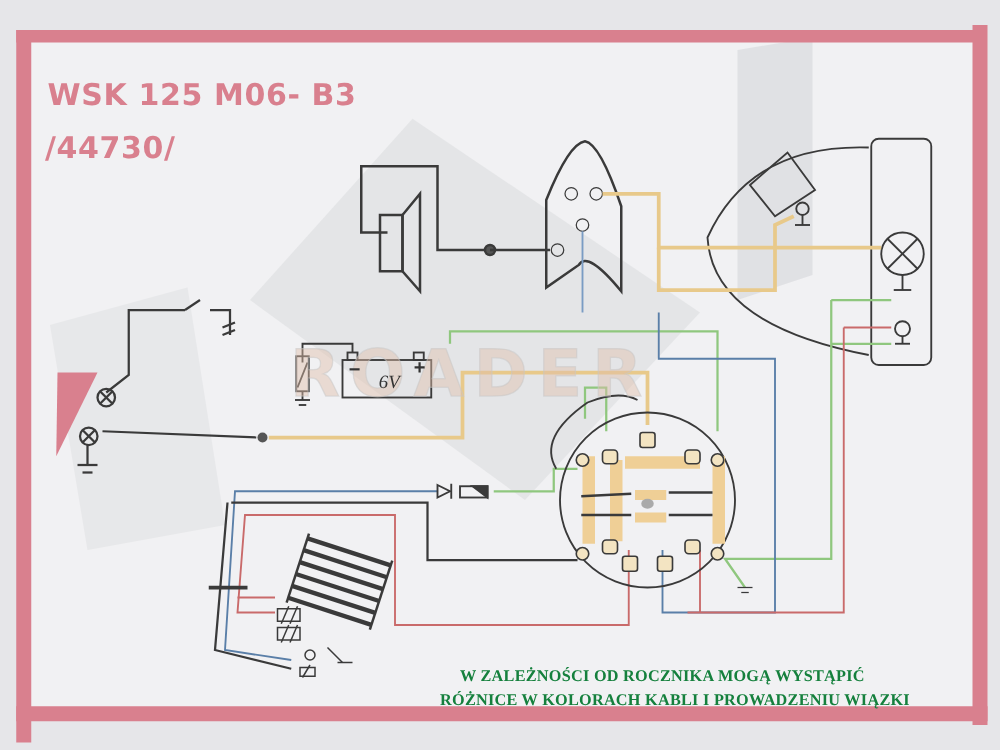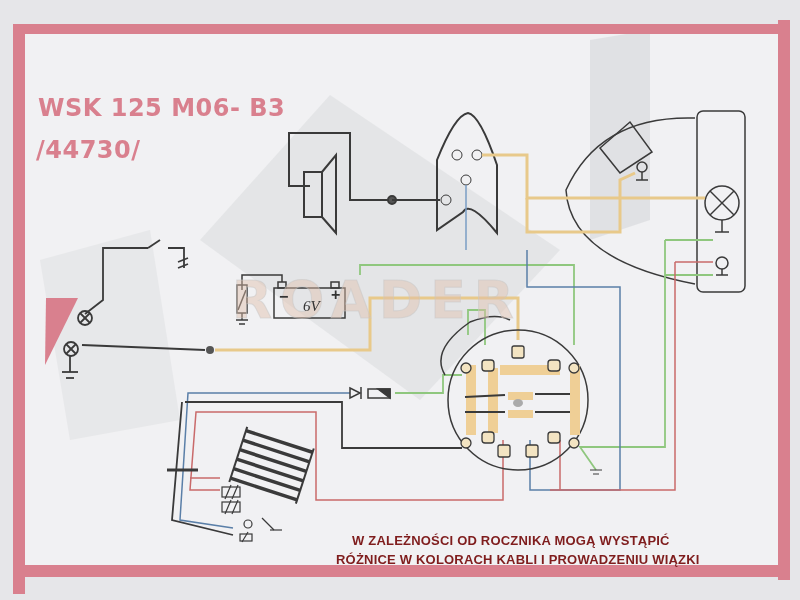--- a/index.html
+++ b/index.html
@@ -1,21 +1,21 @@
 <!DOCTYPE html>
 <html><head>
 <meta charset="utf-8">
 <style>
   html,body{margin:0;padding:0;}
   body{width:800px;height:600px;overflow:hidden;background:#e9e9eb;font-family:"Liberation Sans",sans-serif;position:relative;}
   #sheet{position:absolute;left:0;top:0;width:800px;height:600px;}
-  .title{position:absolute;font-family:"DejaVu Sans",sans-serif;font-weight:bold;color:#d9808e;font-size:24px;letter-spacing:0.5px;margin-top:32px;}
+  .title{position:absolute;font-family:"DejaVu Sans",sans-serif;font-weight:bold;color:#d9808e;font-size:24px;letter-spacing:0.5px;}
   #t1{left:38px;top:62px;}
   #t2{left:36px;top:104px;}
-  .note{position:absolute;font-family:Liberation Sans, sans-serif;font-weight:bold;color:#7f1d1d;font-size:13px;letter-spacing:0.2px;white-space:nowrap;}
+  .note{position:absolute;font-family:Liberation Serif, serif;font-weight:bold;color:#15803d;font-size:13px;letter-spacing:0.2px;white-space:nowrap;margin-left:16px;}
   #n1{left:352px;top:533px;}
   #n2{left:336px;top:552px;}
   .watermark{position:absolute;left:232px;top:270px;font-family:"DejaVu Sans",sans-serif;font-weight:bold;font-size:52px;color:rgba(225,190,170,0.45);letter-spacing:8px;-webkit-text-stroke:1px rgba(200,200,200,0.5);}
 </style>
 </head>
 <body>
 
 <div id="sheet">
 <svg width="800" height="600" viewBox="0 0 800 600">
 

